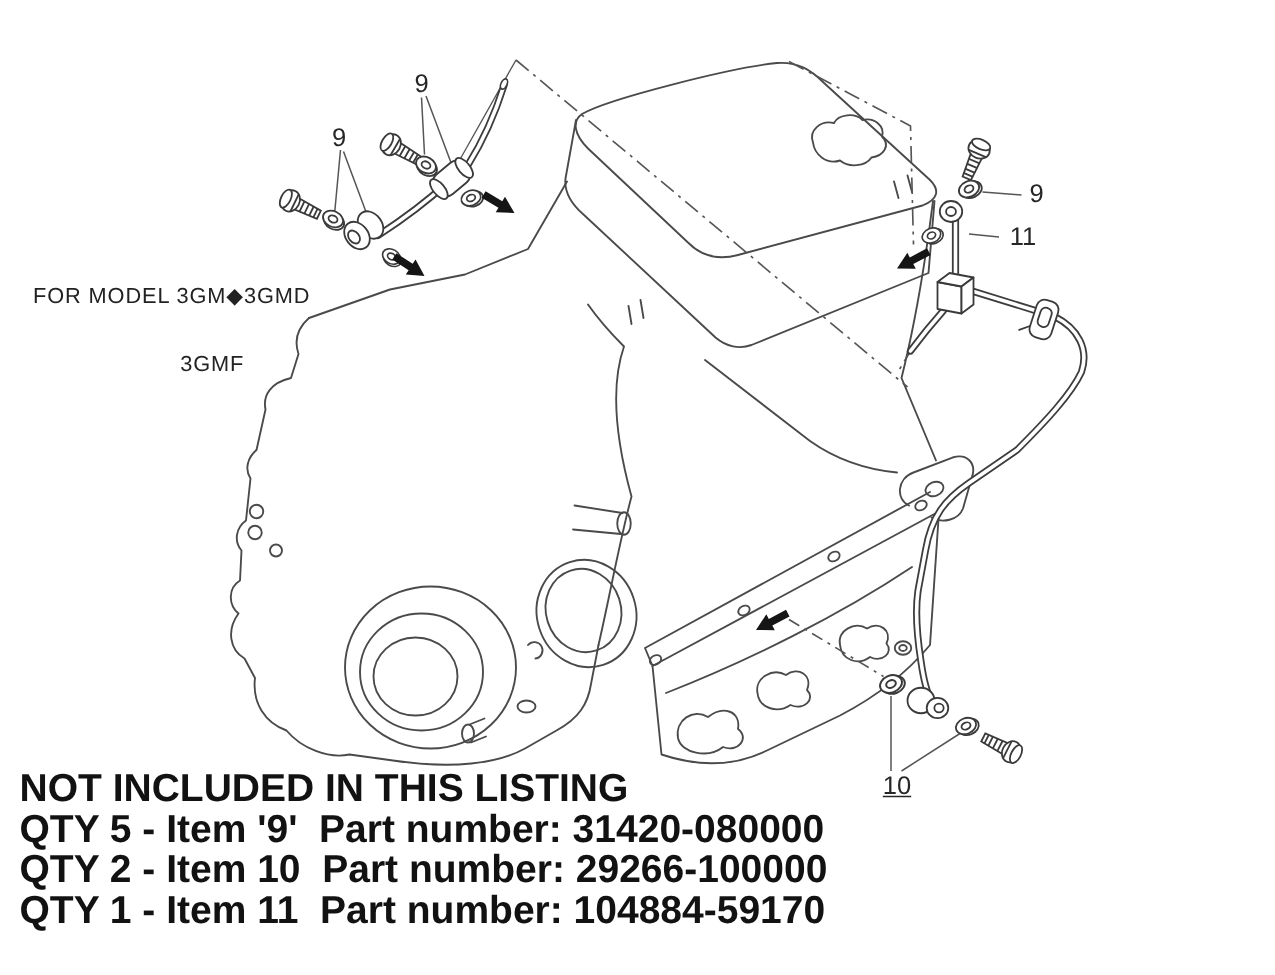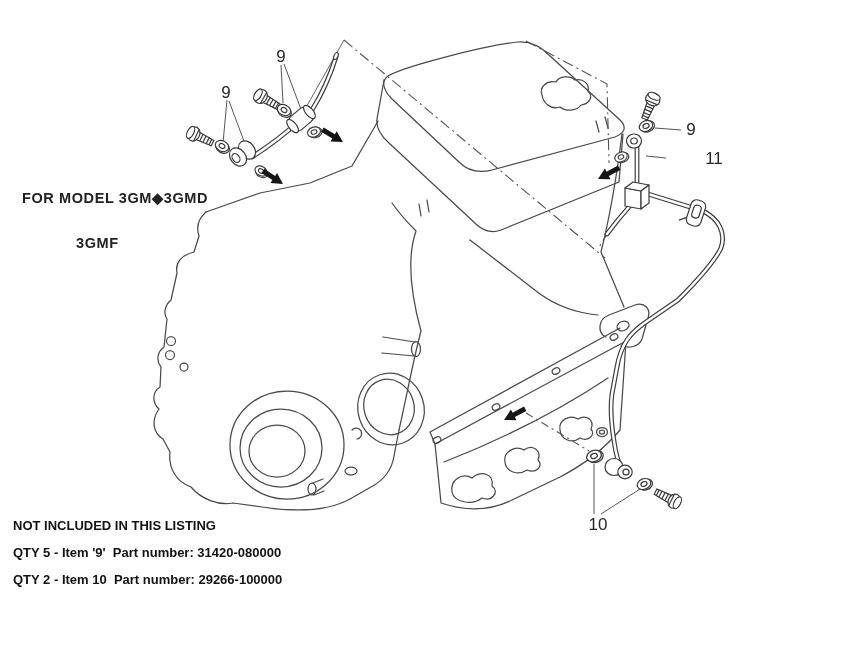--- a/index.html
+++ b/index.html
@@ -1,25 +1,25 @@
 <!DOCTYPE html>
 <html><head>
 <meta charset="utf-8">
 <style>
   html,body{margin:0;padding:0;background:#fff;}
   .stage{position:relative;width:850px;height:650px;background:#fff;overflow:hidden;
          font-family:"Liberation Sans",sans-serif;}
   .stage svg{position:absolute;left:0;top:0;}
-  .model-note{position:absolute;left:22px;top:161px;font-size:14.5px;font-weight:bold;
-              letter-spacing:.6px;color:#222;line-height:15px;white-space:pre;}
+  .model-note{position:absolute;left:22px;top:161px;font-size:14.5px;font-weight:normal;
+              letter-spacing:.6px;color:#222;line-height:15px;white-space:pre;text-align:center;}
   .model-note .line2{margin-left:54px;}
   .callout{position:absolute;transform:translate(-50%,-50%);font-size:17px;font-weight:500;
            color:#262626;line-height:1;}
   .listing{position:absolute;left:13px;top:512px;color:#121212;font-weight:bold;
-           font-size:13px;line-height:27px;}
+           font-size:26px;line-height:27px;}
   .listing .line{white-space:pre;}
 </style>
 </head>
 <body>
 
 <div class="stage">
 
   <svg width="850" height="650" viewBox="0 0 850 650">
     <defs>
       <g id="washer" stroke="#3a3a3a" stroke-width="1.2">
@@ -180,25 +180,26 @@
 
   <div class="model-note">
     <div class="line1">FOR MODEL 3GM◆3GMD</div>
     <div class="line2">3GMF</div>
   </div>
 
   <div id="callouts">
       <span class="callout" style="left: 281px; top: 56px;">9</span>
       <span class="callout" style="left: 226px; top: 92px;">9</span>
       <span class="callout" style="left: 691px; top: 129px;">9</span>
-      <span class="callout" style="left: 714px; top: 158px; text-align: center;">11</span>
-      <span class="callout" style="left: 598px; top: 524px;">10</span>
+      <span class="callout" style="left: 682px; top: 158px; text-align: center;">11</span>
+      <span class="callout" style="left: 598px; top: 524px; text-decoration: underline;">10</span>
     </div>
 
   <div class="listing">
     <div class="title">NOT INCLUDED IN THIS LISTING</div>
     <div id="listing-lines">
         <div class="line">QTY 5 - Item '9'  Part number: 31420-080000</div>
         <div class="line">QTY 2 - Item 10  Part number: 29266-100000</div>
+        <div class="line">QTY 1 - Item 11  Part number: 104884-59170</div>
       </div>
   </div>
 
 </div>
 
 </body></html>

